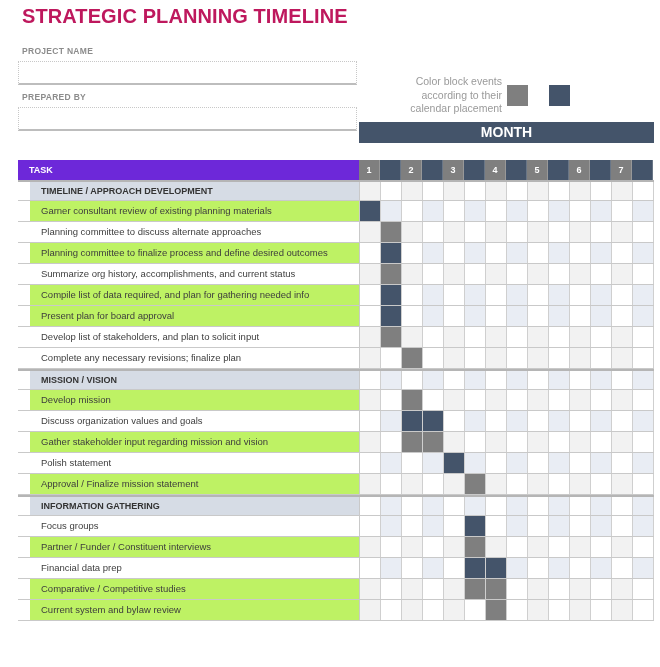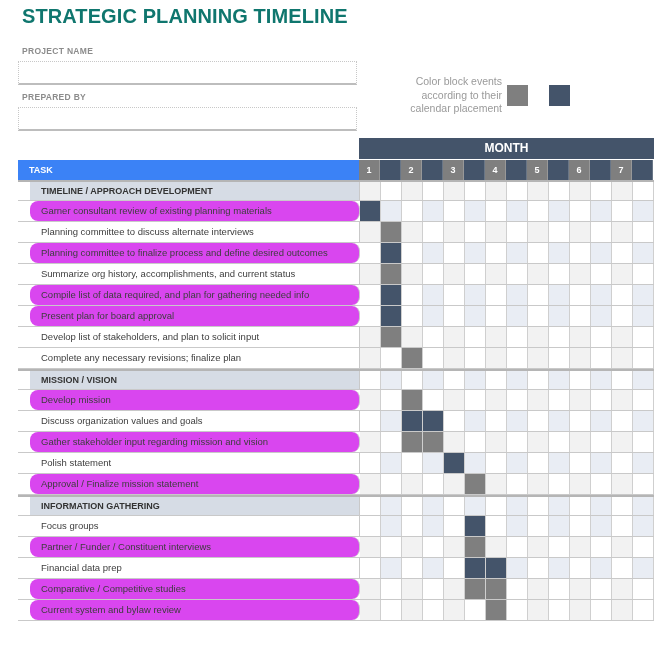--- a/index.html
+++ b/index.html
@@ -1,40 +1,40 @@
 <!DOCTYPE html>
 <html><head>
 <meta charset="utf-8">
 <style>
   html, body { margin: 0; padding: 0; background: #ffffff; }
   body { width: 660px; height: 667px; position: relative; overflow: hidden;
          font-family: "Liberation Sans", "DejaVu Sans", sans-serif; color: #3a3a3a; }
   .title { position: absolute; left: 22px; top: 5px; font-size: 20px; font-weight: bold;
-           color: #0f766e; letter-spacing: 0.1px; }
+           color: #be185d; letter-spacing: 0.1px; }
   .field-label { position: absolute; left: 22px; font-size: 8.5px; font-weight: bold; color: #8c8c8c; letter-spacing: 0.3px; }
   .field-box { position: absolute; left: 18px; width: 339px; height: 24px; border: 1px dotted #c8c8c8;
                border-bottom: 2px solid #bdbdbd; box-sizing: border-box; background: #fff; }
   .legend-text { position: absolute; left: 382px; top: 75px; width: 120px; font-size: 10.5px; line-height: 13.5px; color: #9a9a9a; text-align: right; }
   .legend-sq { position: absolute; top: 85px; width: 21px; height: 21px; }
-  .month-bar { position: absolute; left: 359px; top: 138px; width: 295px; height: 21px; background: #44546a;
-               color: #fff; font-size: 12px; font-weight: bold; text-align: center; line-height: 21px; }
-  .task-head { position: absolute; left: 18px; top: 160px; width: 341px; height: 20px; background: #3b82f6;
+  .month-bar { position: absolute; left: 359px; top: 122px; width: 295px; height: 21px; background: #44546a;
+               color: #fff; font-size: 14px; font-weight: bold; text-align: center; line-height: 21px; }
+  .task-head { position: absolute; left: 18px; top: 160px; width: 341px; height: 20px; background: #6d28d9;
                color: #fff; font-size: 9px; font-weight: bold; line-height: 20px; padding-left: 11px; box-sizing: border-box; }
   .mcols { position: absolute; left: 359px; top: 160px; height: 20px; display: flex; }
   .mcol { width: 21px; height: 20px; box-sizing: border-box; border-right: 1px solid #ffffff33; color: #fff;
           font-size: 9px; font-weight: bold; text-align: center; line-height: 20px; }
   .mcol.g { background: #7f7f7f; }
   .mcol.n { background: #44546a; }
   .rows { position: absolute; left: 18px; top: 180px; width: 636px; }
   .row { display: flex; height: 21px; box-sizing: border-box; border-bottom: 1px solid #c9c9c9; padding-left: 12px; }
   .row.section { border-top: 2px solid #b5b5b5; height: 21px; }
   .row .task { width: 341px; box-sizing: border-box; padding-left: 11px; font-size: 9.5px; line-height: 20px;
                white-space: nowrap; overflow: hidden; color: #3d3d3d; border-right: 1px solid #c9c9c9; }
   .row.section .task { background: #d6dce5; font-weight: bold; font-size: 9px; line-height: 18px; color: #333; }
-  .row.alt .task { background: #d946ef; border-radius: 8px; }
+  .row.alt .task { background: #bef264; }
   .row.plain .task { background: #ffffff; }
   .cells { display: flex; }
   .cell { width: 21px; height: 100%; box-sizing: border-box; border-right: 1px solid #cfcfcf; background: #fff; }
   .cell.lg { background: #f2f2f2; }
   .cell.lb { background: #e9edf4; }
   .cell.fill-n { background: #44546a; }
   .cell.fill-g { background: #7f7f7f; }
 </style>
 </head>
 <body>
@@ -103,21 +103,21 @@
         <div class="cell lb"></div>
         <div class="cell"></div>
         <div class="cell lb"></div>
         <div class="cell"></div>
         <div class="cell lb"></div>
         <div class="cell"></div>
         <div class="cell lb"></div>
       </div>
     </div>
     <div class="row plain">
-      <div class="task">Planning committee to discuss alternate interviews</div>
+      <div class="task">Planning committee to discuss alternate approaches</div>
       <div class="cells">
         <div class="cell lg"></div>
         <div class="cell fill-g"></div>
         <div class="cell lg"></div>
         <div class="cell"></div>
         <div class="cell lg"></div>
         <div class="cell"></div>
         <div class="cell lg"></div>
         <div class="cell"></div>
         <div class="cell lg"></div>

